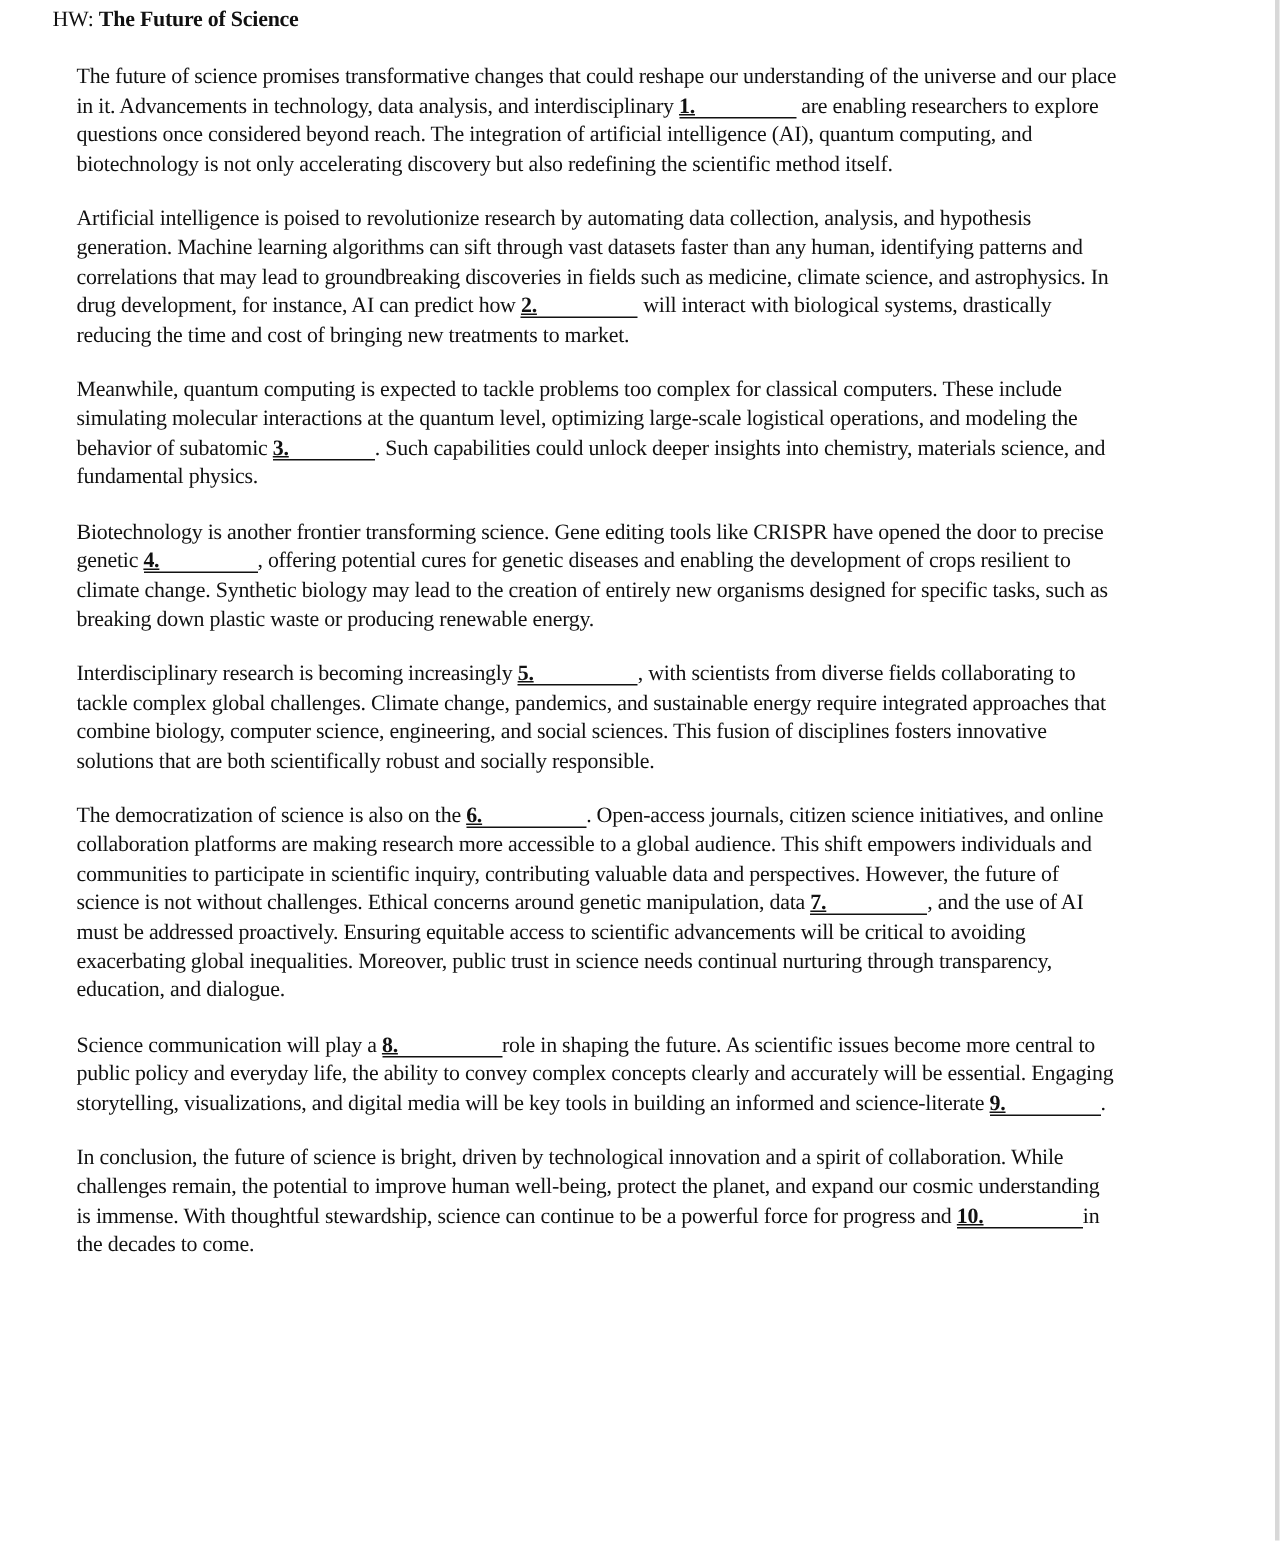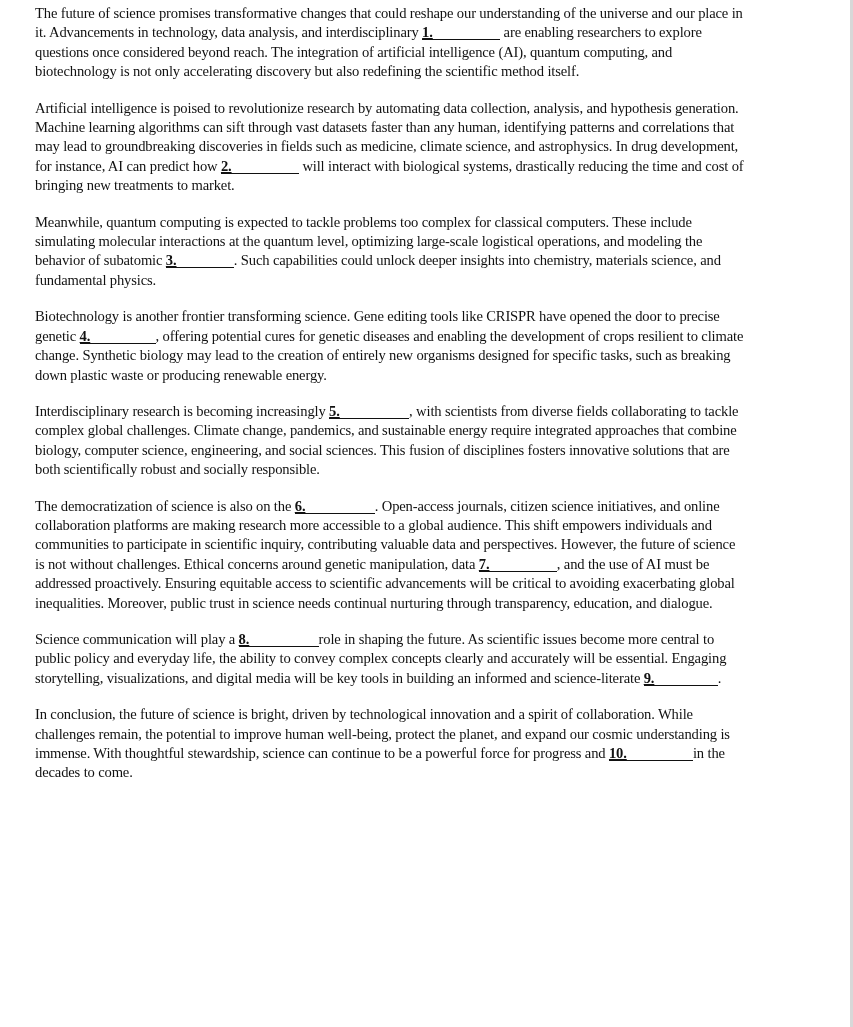--- a/index.html
+++ b/index.html
@@ -7,33 +7,36 @@
     width: 853px; height: 1027px; overflow: hidden; position: relative;
     font-family: "Liberation Serif", "DejaVu Serif", serif;
     color: #111111;
   }
   .page {
     position: absolute; left: 35px; top: 4px; width: 710px;
     font-size: 14.6px; line-height: 19.4px; letter-spacing: -0.15px;
   }
   .title { margin: 0 0 19px 0; }
   .title b { font-weight: bold; }
-  .para { margin: 0 0 17px 0; }
+  .para { margin: 0 0 17px 16px; }
   .blank {
     font-weight: bold; text-decoration: underline;
     display: inline-block; border-bottom: 1.2px solid #111; line-height: 14px;
   }
   .right-edge {
     position: absolute; right: 0; top: 0; width: 3px; height: 1027px; background: #d8d8d8;
   }
 </style>
 </head>
 <body>
 
 <div class="page">
+  <div class="title">
+    <span>HW: </span><b>The Future of Science</b>
+  </div>
 
   <p class="para">
     <span>The future of science promises transformative changes that could reshape our understanding of the universe and our place in it. Advancements in technology, data analysis, and interdisciplinary </span><span class="blank" style="width:78px"><span>1.</span></span><span> are enabling researchers to explore questions once considered beyond reach. The integration of artificial intelligence (AI), quantum computing, and biotechnology is not only accelerating discovery but also redefining the scientific method itself.</span>
   </p>
 
   <p class="para">
     <span>Artificial intelligence is poised to revolutionize research by automating data collection, analysis, and hypothesis generation. Machine learning algorithms can sift through vast datasets faster than any human, identifying patterns and correlations that may lead to groundbreaking discoveries in fields such as medicine, climate science, and astrophysics. In drug development, for instance, AI can predict how </span><span class="blank" style="width:78px"><span>2.</span></span><span> will interact with biological systems, drastically reducing the time and cost of bringing new treatments to market.</span>
   </p>
 
   <p class="para">

